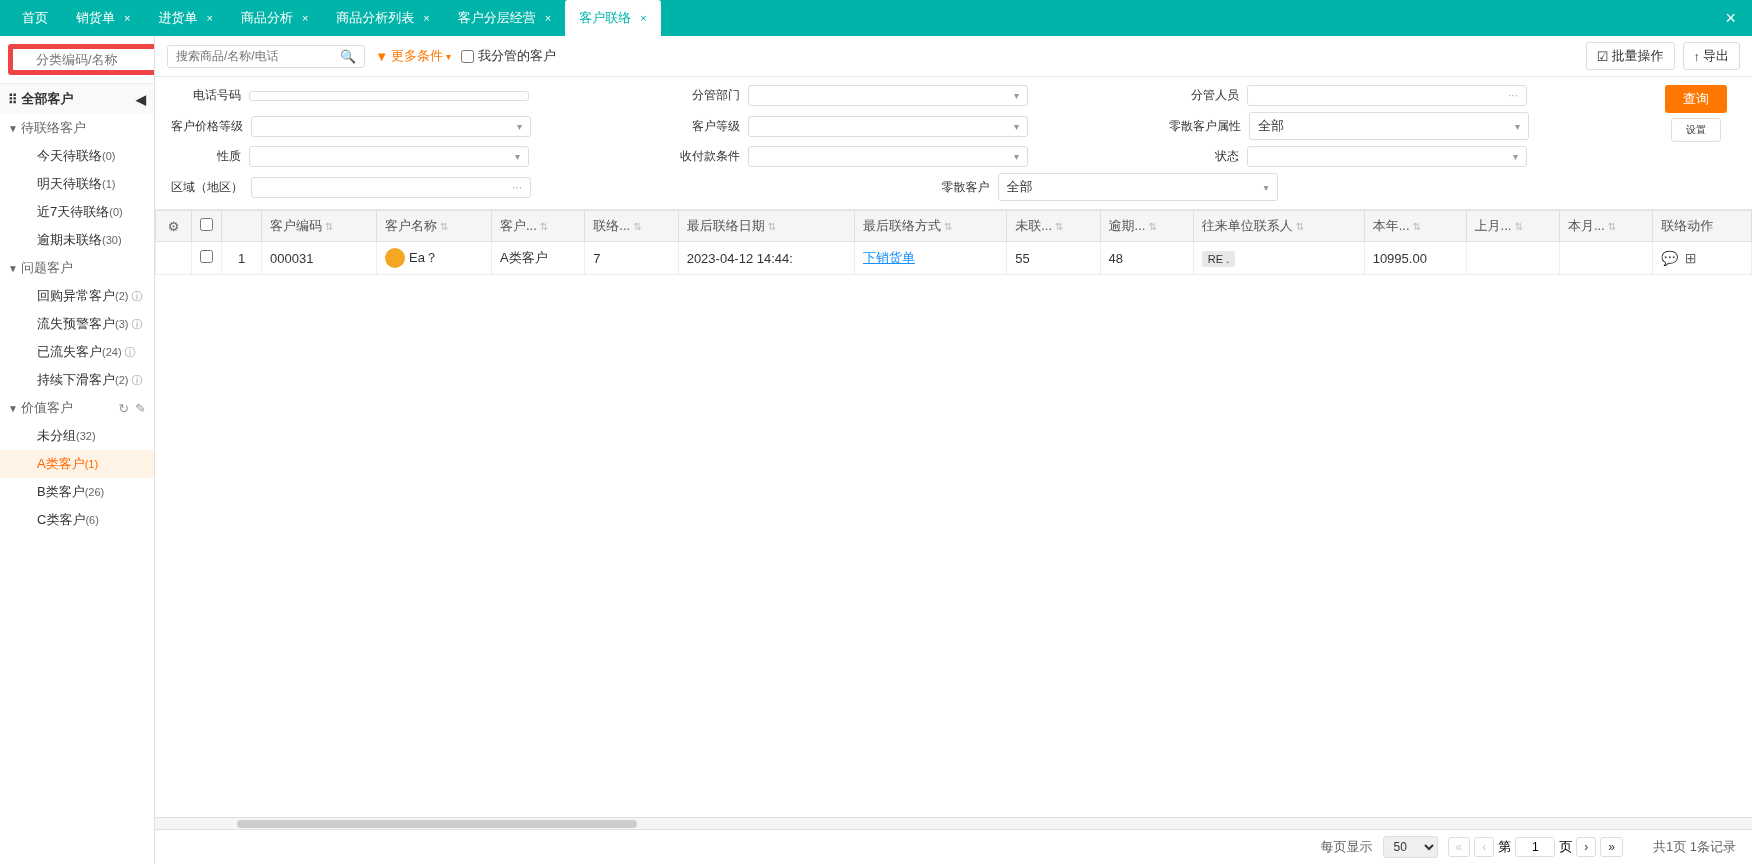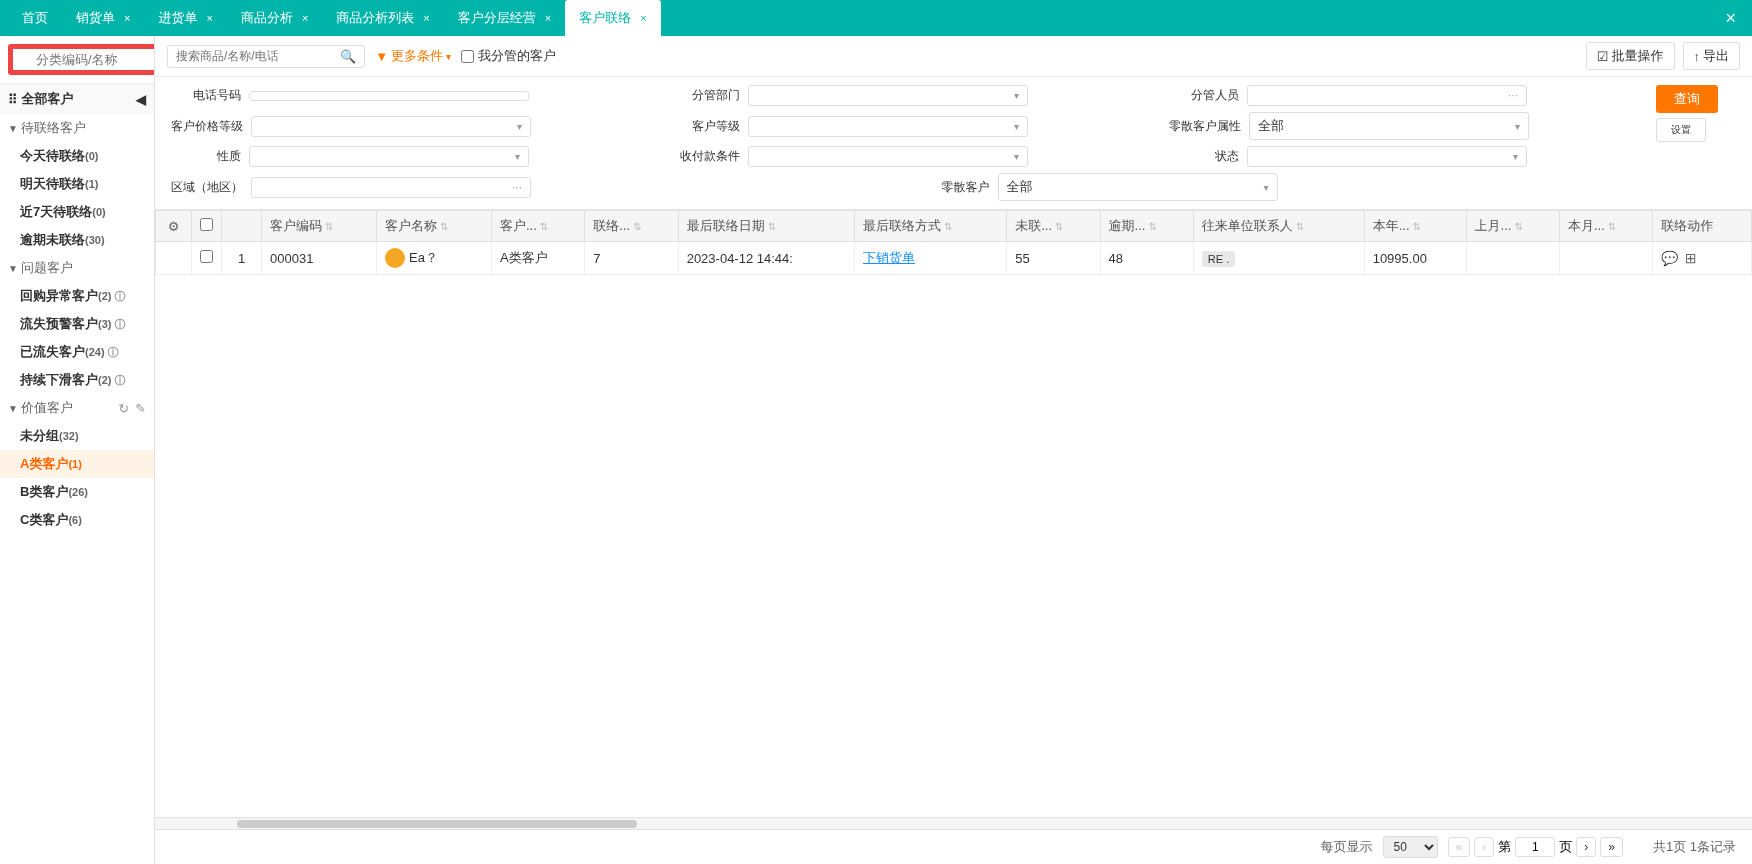--- a/index.html
+++ b/index.html
@@ -33,21 +33,21 @@
       flex: 1; border: 5px solid #ef4444; border-radius: 3px; padding: 3px 23px; font-size: 13px; color: #999;
     }
     .sidebar-section-header {
       display: flex; align-items: center; justify-content: space-between;
       padding: 6px 8px; font-weight: bold; color: #333; cursor: pointer; background: #f9f9f9;
     }
     .sidebar-item {
       padding: 5px 8px 5px 16px; color: #333; cursor: pointer; display: flex; align-items: center; gap: 3px; font-size: 12px;
     }
     .sidebar-item.active { background: #fff3e6; color: #ff6600; }
-    .sidebar-item.sub { padding-left: 20px; font-weight: bold; }
+    .sidebar-item.sub { padding-left: 37px; }
     .sidebar-group-label {
       padding: 5px 8px; color: #666; font-size: 12px; display: flex; align-items: center; gap: 3px;
     }
     .sidebar-group-label .arrow { font-size: 10px; }
     .badge { font-size: 11px; color: #666; }
     .badge.orange { color: #ff6600; }
 
     
     .content { flex: 1; display: flex; flex-direction: column; overflow: hidden; }
 
@@ -107,21 +107,21 @@
     .bottom-bar .page-input { border: 1px solid #ddd; border-radius: 3px; padding: 2px 6px; width: 40px; text-align: center; font-size: 12px; }
     .bottom-bar .total-info { color: #666; margin-left: 20px; }
     .scrollbar-area { height: 12px; background: #f5f5f5; border-top: 1px solid #e0e0e0; display: flex; align-items: center; padding: 0 2px; }
     .scrollbar-thumb { height: 8px; background: #ccc; border-radius: 4px; width: 400px; margin-left: 80px; cursor: pointer; }
 
     .gear-icon { color: #666; cursor: pointer; }
     .sort-arrows { color: #bbb; font-size: 10px; }
     .th-inner { display: flex; align-items: center; gap: 3px; }
     .btn-query { background: #ff7700; color: #fff; border: none; border-radius: 3px; padding: 5px 18px; font-size: 13px; cursor: pointer; }
     .btn-setting { background: #fff; border: 1px solid #ddd; border-radius: 3px; padding: 4px 14px; font-size: 10px; cursor: pointer; color: #333; }
-    .query-btn-col { display: flex; flex-direction: column; gap: 5px; align-items: flex-start; min-width: 80px; }
+    .query-btn-col { display: flex; flex-direction: column; gap: 5px; align-items: center; min-width: 80px; }
     .row-action { display: flex; gap: 6px; }
     .row-action span { cursor: pointer; color: #666; font-size: 14px; }
     .customer-name-cell { display: flex; align-items: center; gap: 4px; }
     .avatar-dot { width: 20px; height: 20px; border-radius: 50%; background: #f5a623; display: inline-block; flex-shrink: 0; }
   </style>
 </head>
 <body>
 
 <div class="top-nav">
   <div class="nav-home">首页</div>

